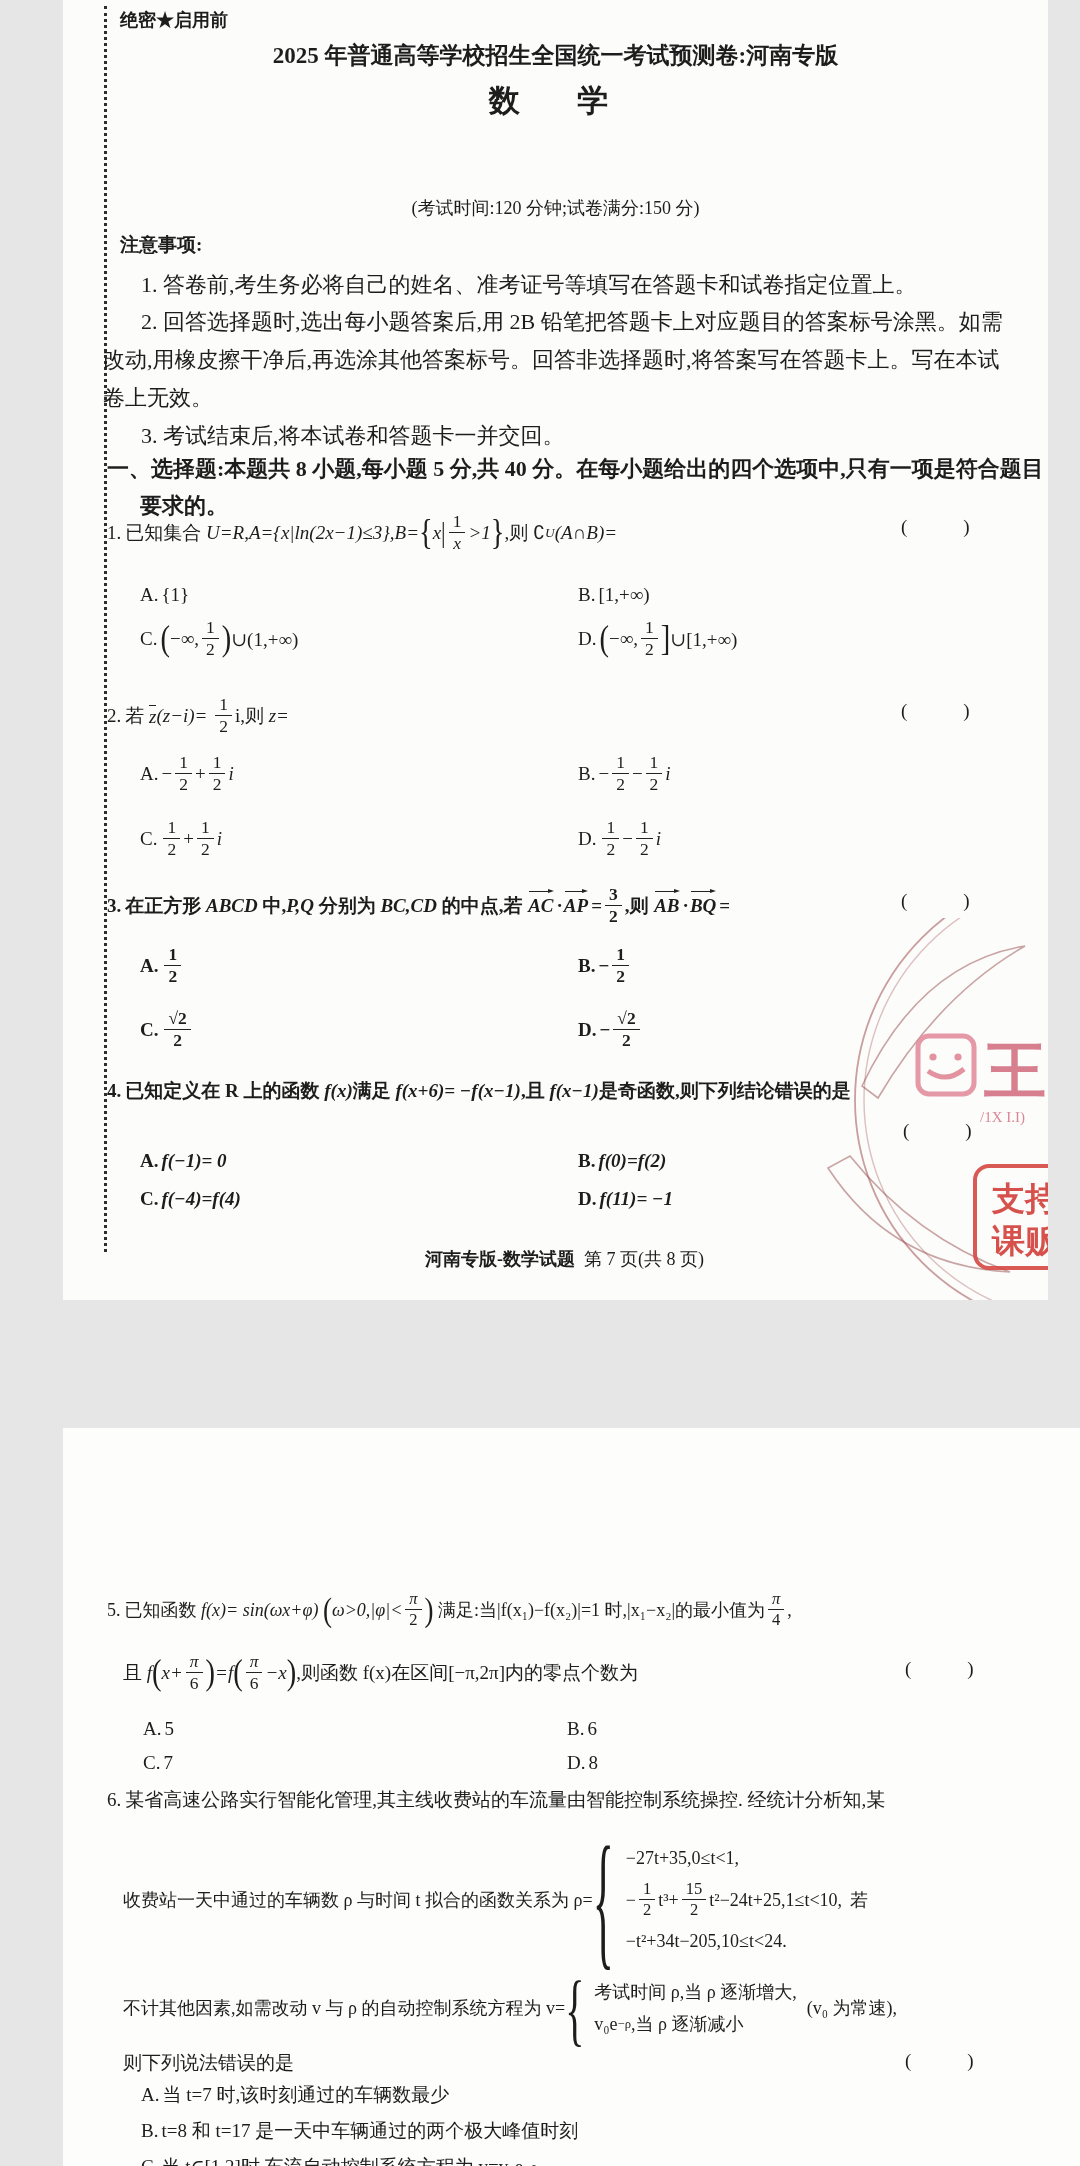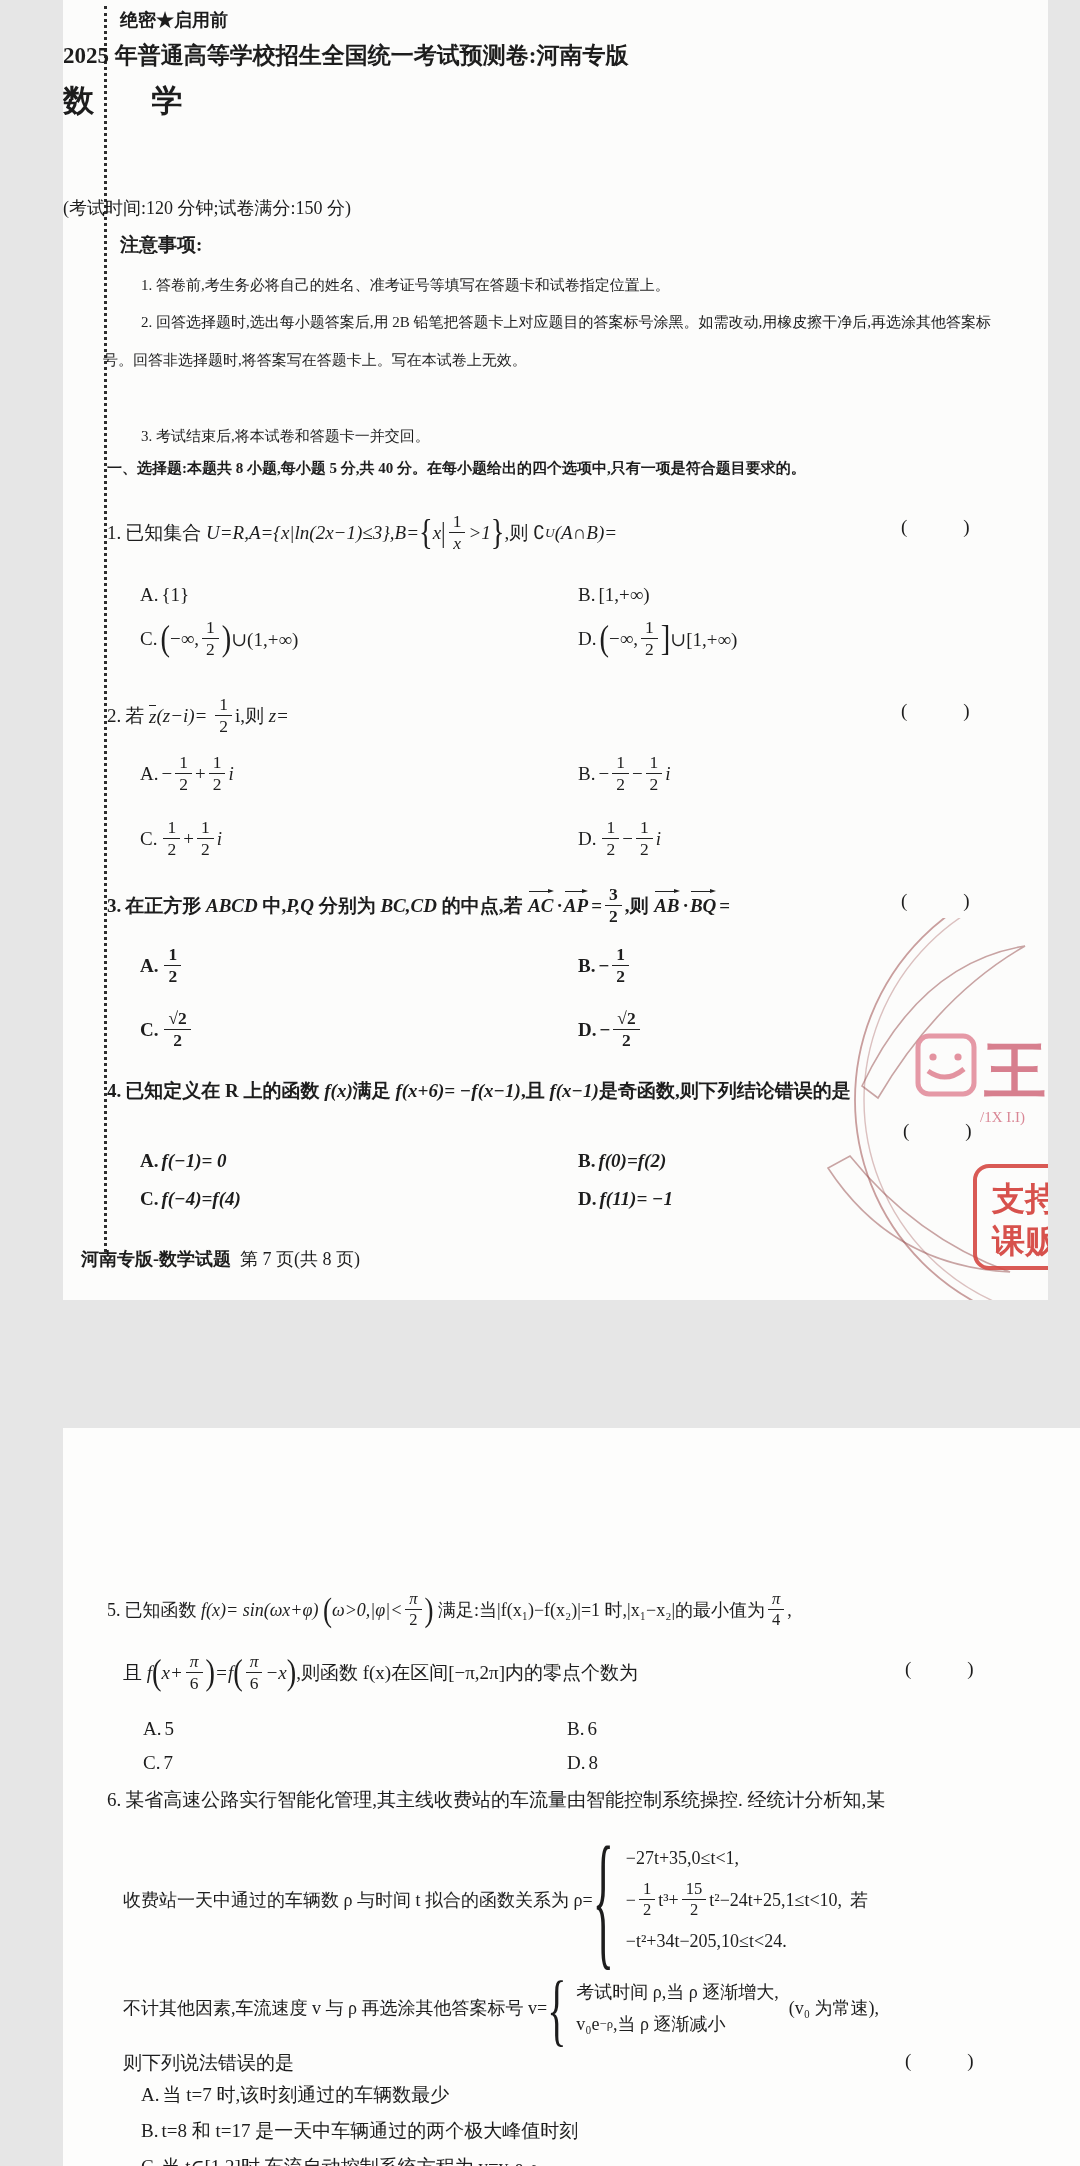--- a/index.html
+++ b/index.html
@@ -8,21 +8,21 @@
     background:#e6e6e6;
     font-family:"Liberation Serif","DejaVu Serif",serif;
     color:#1d1d1d;
   }
   .page{position:absolute;background:#fcfcfb;overflow:hidden}
   #page1{left:63px;top:0;width:985px;height:1300px}
   #page2{left:63px;top:1428px;width:1017px;height:738px;background:#fdfdfc}
   .abs{position:absolute;white-space:pre}
   .b{font-weight:700}
   .sb{font-weight:600}
-  .center{left:0;right:0;text-align:left}
+  .center{left:0;right:0;text-align:center}
   
   .dotline{position:absolute;left:41px;top:6px;height:1246px;width:0;border-left:3px dotted #2e2e2e}
   
   .sbl{position:absolute;writing-mode:vertical-rl;text-orientation:upright;
        font-weight:700;font-size:21px;letter-spacing:4px;color:#242424;white-space:pre}
   .sline{position:absolute;left:84px;width:2px;background:#3a3a3a}
   
   .mline{position:absolute;display:flex;align-items:center;white-space:pre;font-size:19px}
   .qno{margin-right:4px}
   .it{font-style:italic}
@@ -39,21 +39,21 @@
   .vec::after{content:"";position:absolute;right:-3px;top:-7px;border:3px solid transparent;
               border-left:6px solid #222;transform:scaleY(.7)}
   .obar{display:inline-block;border-top:1.4px solid #222;line-height:1.05;padding-top:1px;font-style:italic}
   
   .orow{position:absolute;display:flex;align-items:center;font-size:19px}
   .ocell{width:438px;display:flex;align-items:center;white-space:pre}
   .ocell2{display:flex;align-items:center;white-space:pre}
   .olab{margin-right:3px}
   .brk{letter-spacing:2px;white-space:pre}
   
-  .para{position:absolute;font-size:15px;line-height:38px;white-space:normal}
+  .para{position:absolute;font-size:22px;line-height:38px;white-space:normal}
   
   .pw{display:flex;align-items:center}
   .pw .brace3{font-size:44px;font-weight:300;transform:scaleY(3.4);margin-right:12px}
   .pw .brace2{font-size:40px;font-weight:300;transform:scaleY(2.0);margin-right:10px}
   .pw .rows{display:flex;flex-direction:column;gap:12px}
   .mrow{display:flex;align-items:center;white-space:pre}
   sup{font-size:70%}
   sub{font-size:70%}
   
   #stamp{position:absolute;left:707px;top:918px;width:320px;height:382px;pointer-events:none}
@@ -190,21 +190,21 @@
       <span class="brace3">{</span>
       <span class="rows">
         <span class="mrow">−27t+35,0≤t&lt;1,</span>
         <span class="mrow"><span>−</span><span class="fr"><span class="n">1</span><span class="d">2</span></span><span>t³+</span><span class="fr"><span class="n">15</span><span class="d">2</span></span><span>t²−24t+25,1≤t&lt;10,</span></span>
         <span class="mrow">−t²+34t−205,10≤t&lt;24.</span>
       </span>
     </span>
     <span style="margin-left:8px">若</span>
   </div>
   <div class="mline" style="left:60px;top:540px;height:80px;font-size:18px">
-    <span>不计其他因素,车流速度 v 与 ρ 再选涂其他答案标号 v=</span>
+    <span>不计其他因素,如需改动 v 与 ρ 的自动控制系统方程为 v=</span>
     <span class="pw">
       <span class="brace2">{</span>
       <span class="rows" style="gap:8px">
         <span class="mrow">考试时间 ρ,当 ρ 逐渐增大,</span>
         <span class="mrow"><span>v₀e</span><sup>−ρ</sup><span>,当 ρ 逐渐减小</span></span>
       </span>
     </span>
     <span style="margin-left:10px">(v₀ 为常速),</span>
   </div>
   <div class="mline" style="left:60px;top:622px;height:26px">则下列说法错误的是</div>

